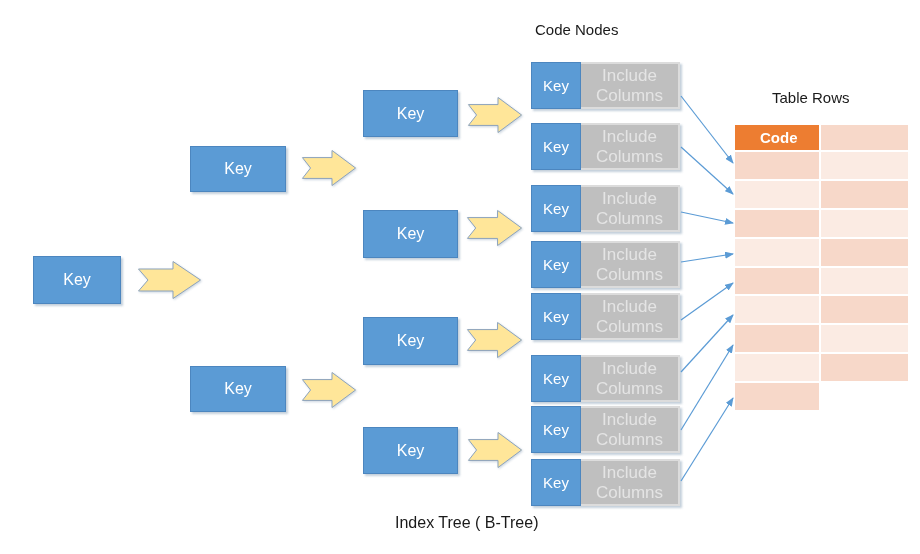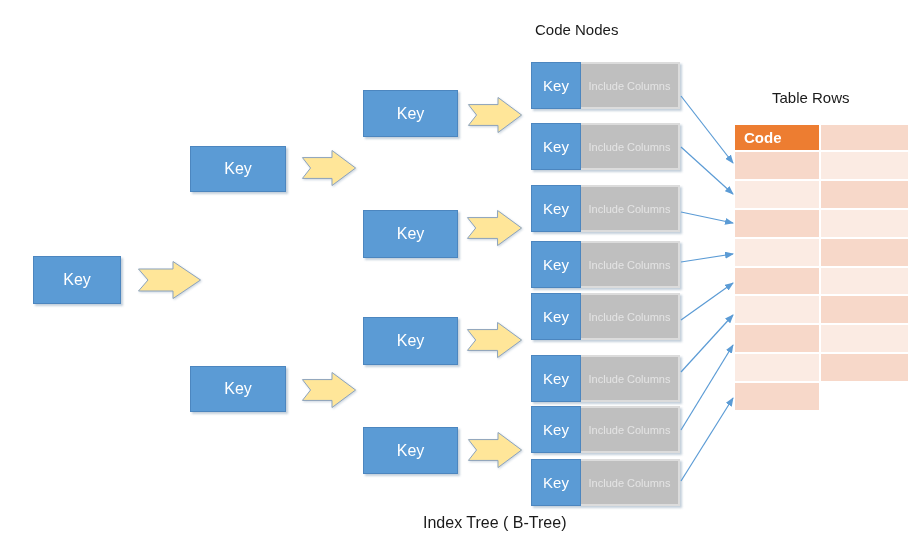--- a/index.html
+++ b/index.html
@@ -23,21 +23,21 @@
   }
   .leaf-key{
     width:50px;background:var(--node-blue,#5B9BD5);
     border:1px solid var(--node-border,#4C86BF);
     color:#fff;font-size:15px;display:flex;align-items:center;justify-content:center;
     box-sizing:border-box;flex:0 0 50px;
   }
   .leaf-include{
     flex:1;background:var(--leaf-gray,#BFBFBF);
     border:2px solid var(--leaf-gray-border,#DCDCDC);border-left:none;
-    color:var(--leaf-text,#E4E4E4);font-size:11px;line-height:20px;
+    color:var(--leaf-text,#E4E4E4);font-size:17px;line-height:20px;
     display:flex;align-items:center;justify-content:center;text-align:center;
     box-sizing:border-box;padding:0 4px;
   }
   .flow-arrow{
     position:absolute;overflow:visible;
     filter:drop-shadow(1.5px 1.5px 1px rgba(125,150,175,.4));
   }
   .flow-arrow polygon{
     fill:var(--arrow-fill,#FFE699);
     stroke:var(--arrow-stroke,#8CA3BD);
@@ -47,31 +47,31 @@
   .connectors{position:absolute;left:0;top:0;pointer-events:none;}
   .connectors line{stroke:var(--connector,#5B9BD5);stroke-width:1.2;}
   #ah polygon{fill:var(--connector,#5B9BD5);}
   .rowtable{
     position:absolute;left:735px;top:125px;width:173px;height:285px;
     display:grid;grid-template-columns:84px 1fr;grid-template-rows:25px repeat(9,1fr);
     gap:2px;box-sizing:border-box;
   }
   .th{
     background:var(--header-orange,#ED7D31);color:#fff;font-weight:bold;font-size:15px;
-    display:flex;align-items:center;padding-left:9px;box-sizing:border-box;
+    display:flex;align-items:center;padding-left:25px;box-sizing:border-box;
   }
   .cell-dark{background:var(--row-dark,#F7D8C9);}
   .cell-light{background:var(--row-light,#FBEBE3);}
 </style>
 </head>
 <body>
 
 <div class="title" style="left:535px;top:21px;">Code Nodes</div>
 <div class="title" style="left:772px;top:89px;">Table Rows</div>
-<div class="title" style="left:395px;top:514px;font-size:16px;margin-left:28px;">Index Tree ( B-Tree)</div>
+<div class="title" style="left:395px;top:514px;font-size:16px;">Index Tree ( B-Tree)</div>
 
 <div class="keybox" style="left:33px;top:256px;width:88px;height:48px;">Key</div>
 <div class="keybox" style="left:190px;top:146px;width:96px;height:46px;">Key</div>
 <div class="keybox" style="left:190px;top:366px;width:96px;height:46px;">Key</div>
 <div class="keybox" style="left:363px;top:90px;width:95px;height:47px;">Key</div>
 <div class="keybox" style="left:363px;top:210px;width:95px;height:48px;">Key</div>
 <div class="keybox" style="left:363px;top:317px;width:95px;height:48px;">Key</div>
 <div class="keybox" style="left:363px;top:427px;width:95px;height:47px;">Key</div>
 
 <svg class="flow-arrow" style="left:138px;top:261px;" width="63" height="38" viewBox="0 0 63 38" preserveAspectRatio="none">

